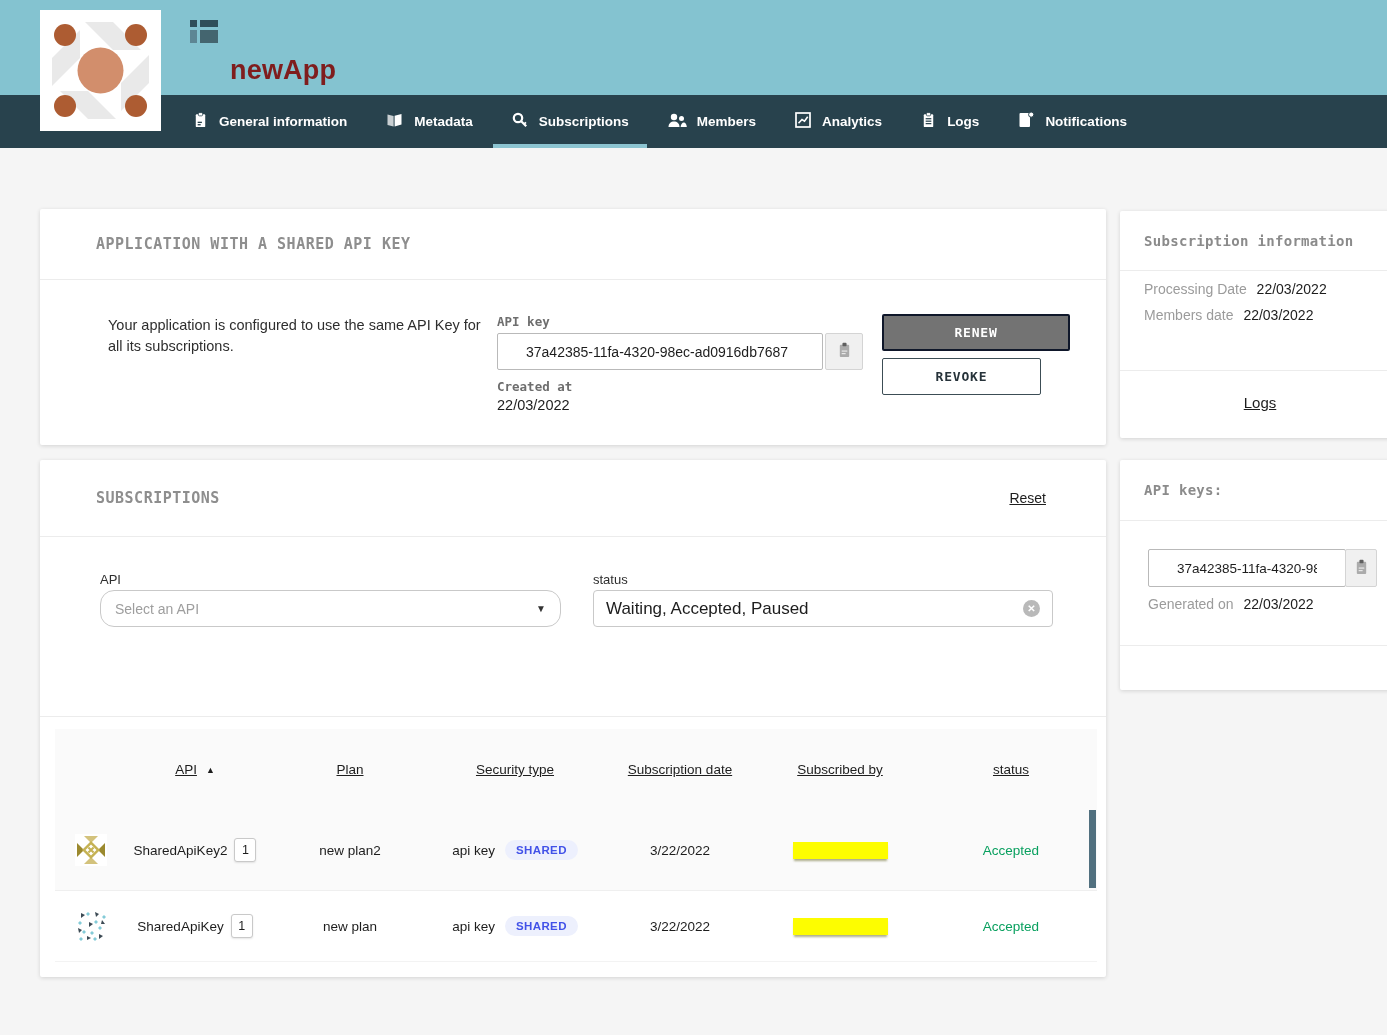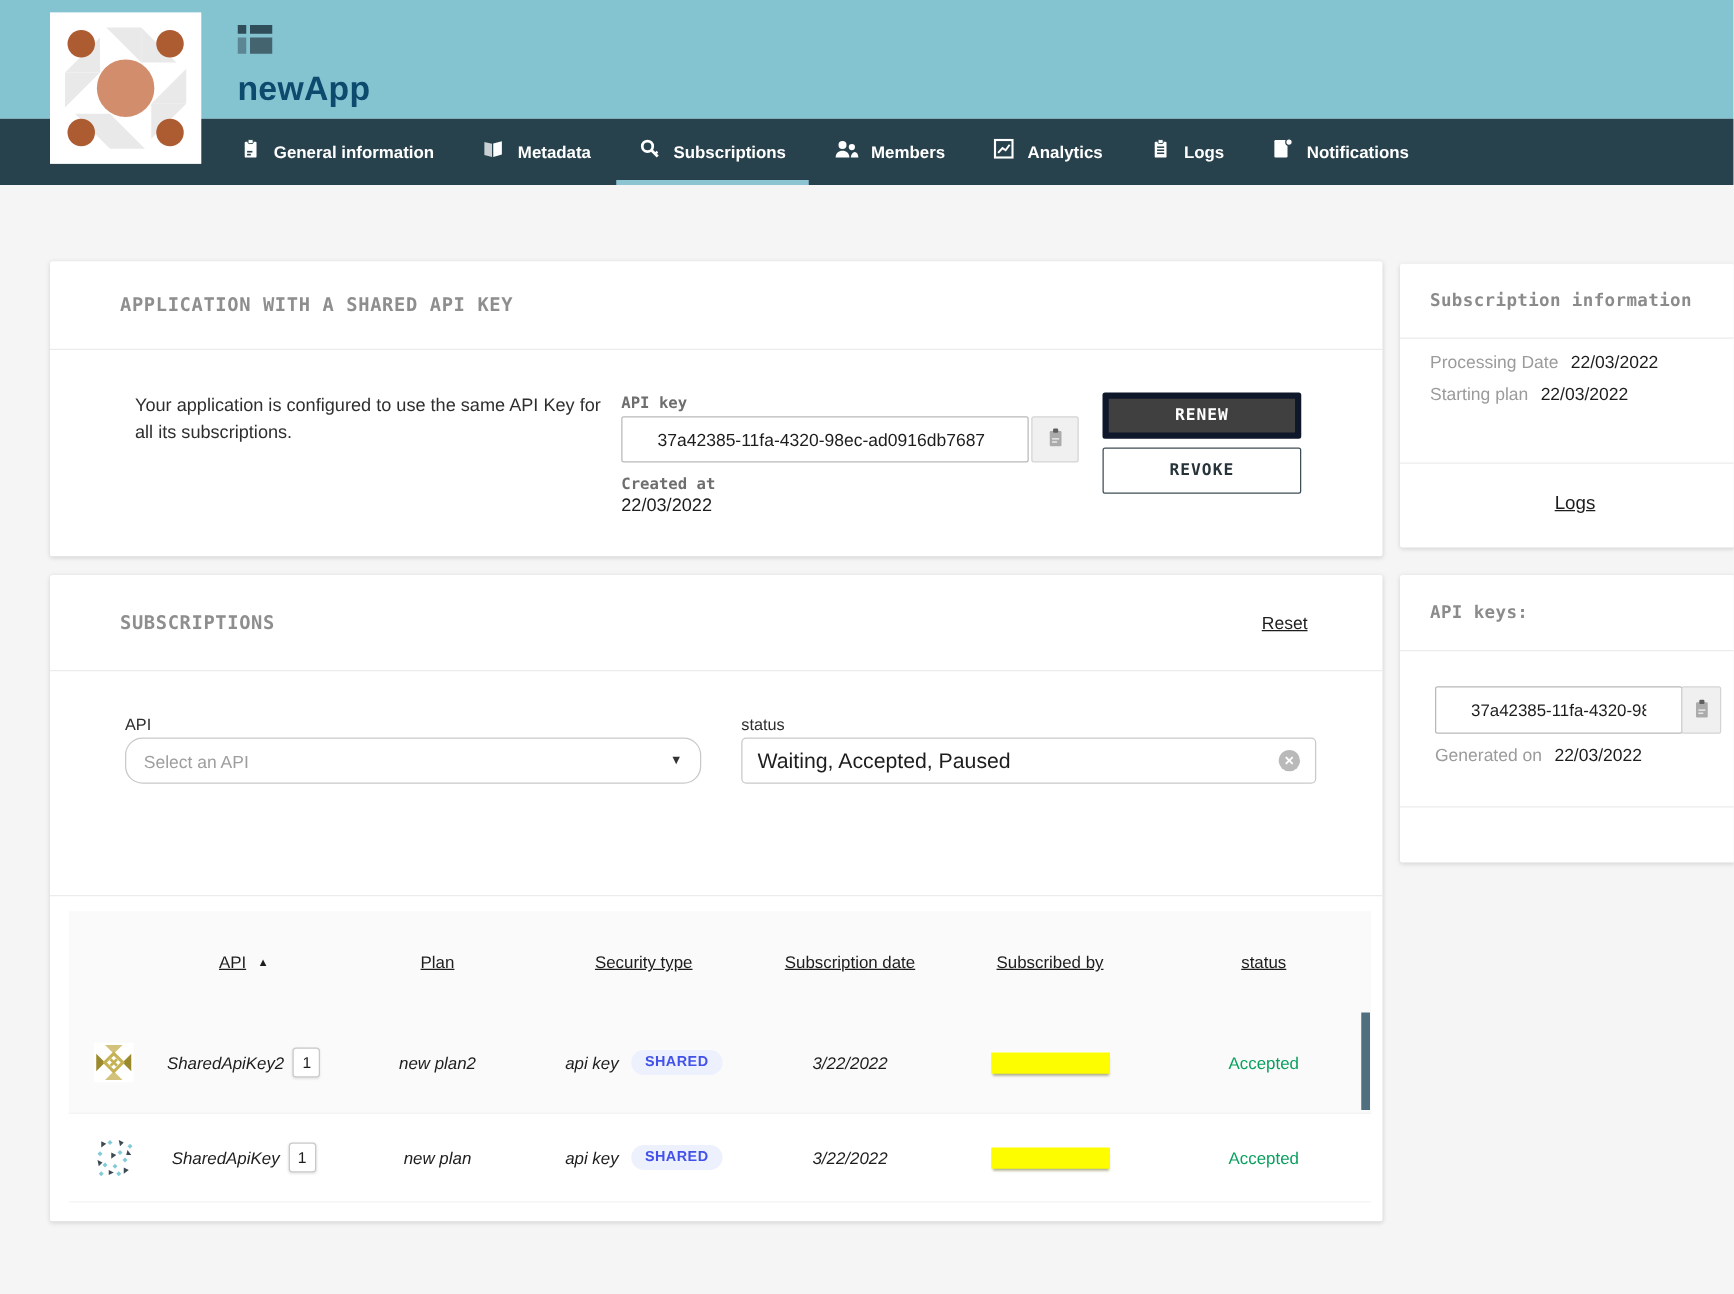--- a/index.html
+++ b/index.html
@@ -6,21 +6,21 @@
   html,body { width:1387px; height:1035px; }
   body { font-family:"Liberation Sans", sans-serif; background:#f5f5f5; overflow:hidden; }
   .stage { position:relative; width:1387px; height:1035px; overflow:hidden; background:#f5f5f5; }
 
   
   .topbar { position:absolute; top:0; left:0; width:100%; height:95px; background:#84c3d0; }
   .navbar { position:absolute; top:95px; left:0; width:100%; height:53px; background:#28424d;text-align:right; }
   .logo { position:absolute; left:40px; top:10px; width:121px; height:121px; background:#fff; z-index:6; }
   .title-block { position:absolute; left:190px; top:20px; z-index:5; }
   .app-type-icon { display:block; margin-bottom:5px; }
-  .page-title { font-size:27px; font-weight:bold; color:#0c4a6e; letter-spacing:0.2px; }
+  .page-title { font-size:27px; font-weight:bold; color:#7f1d1d; letter-spacing:0.2px;margin-left:40px; }
 
   .tabs { display:flex; align-items:center; gap:38px; height:100%; padding-left:192px; }
   .tab { position:relative; display:flex; align-items:center; gap:10px; height:100%; color:#fff; cursor:pointer; }
   .tab-label { font-size:13.5px; font-weight:600; }
   .tab.active::after { content:""; position:absolute; left:-18px; right:-18px; bottom:0; height:4px; background:#8cc4d1; }
 
   
   .card { position:absolute; background:#fff; border-radius:2px; box-shadow:0 1px 4px rgba(0,0,0,0.14); }
   .card-head { display:flex; align-items:center; padding:0 60px 0 56px; border-bottom:1px solid #ececec; }
   .mono-title { font-family:"DejaVu Sans Mono", monospace; font-weight:bold; font-size:15px; color:#8e8e8e; letter-spacing:0.5px; }
@@ -32,21 +32,21 @@
   .desc { position:absolute; left:68px; top:106px; width:380px; font-size:14.5px; color:#2e2e2e; line-height:1.45; }
   .field-label { font-family:"DejaVu Sans Mono", monospace; font-weight:bold; font-size:12.5px; color:#6e6e6e; }
   .apikey-label { position:absolute; left:457px; top:105px; }
   .apikey-group { position:absolute; left:457px; top:124px; display:flex; align-items:stretch; }
   .text-input { height:37px; border:1px solid #b9b9b9; border-radius:2px; padding:0 28px; font-size:14px; color:#1d1d1d; font-family:"Liberation Sans", sans-serif; background:#fff; }
   .apikey-input { width:326px; }
   .copy-btn { width:38px; height:37px; margin-left:2px; background:#f0f0f0; border:1px solid #d4d4d4; border-radius:2px; display:flex; align-items:center; justify-content:center; cursor:pointer; }
   .created-label { position:absolute; left:457px; top:170px; }
   .created-value { position:absolute; left:457px; top:188px; font-size:14.5px; color:#1d1d1d; }
   .btn { font-family:"DejaVu Sans Mono", monospace; font-weight:bold; font-size:13px; letter-spacing:0.8px; border-radius:2px; cursor:pointer; display:flex; align-items:center; justify-content:center; }
-  .btn-renew { position:absolute; left:842px; top:105px; width:159px; height:37px; background:#404040; color:#fff; border:5px solid #0f172a; }
+  .btn-renew { position:absolute; left:842px; top:105px; width:188px; height:37px; background:#737373; color:#fff; border:2px solid #0f172a; }
   .btn-revoke { position:absolute; left:842px; top:149px; width:159px; height:37px; background:#fff; color:#27333a; border:1px solid #3c4d55; }
 
   
   #card-subs { left:40px; top:460px; width:1066px; height:517px; }
   #card-subs .card-head { height:77px; }
   .reset-link { margin-left:auto; }
   .filter-label { font-size:13px; color:#2e2e2e; }
   .f-api-label { position:absolute; left:60px; top:112px; }
   .f-status-label { position:absolute; left:553px; top:112px; }
   .select-box { position:absolute; left:60px; top:130px; width:461px; height:37px; border:1px solid #c9c9c9; border-radius:14px; background:#fff; display:flex; align-items:center; padding:0 14px; cursor:pointer; }
@@ -64,21 +64,21 @@
   .trow { display:flex; align-items:center; }
   .thead { height:81px; }
   .body-row { height:80px; }
   .row2 { height:72px; background:#fff; border-top:1px solid #efefef; border-bottom:1px solid #f3f3f3;text-align:right; }
   .c-av { width:60px; display:flex; justify-content:flex-start; padding-left:20px; }
   .c-api { width:160px; } .c-plan { width:150px; } .c-sec { width:180px; }
   .c-date { width:150px; } .c-sub { width:170px; } .c-status { flex:1; }
   .c-api,.c-plan,.c-sec,.c-date,.c-sub,.c-status { display:flex; align-items:center; justify-content:center; }
   .th-label { font-size:13.5px; color:#1d1d1d; text-decoration:underline; cursor:pointer; }
   .sort-arrow { font-size:9px; color:#1d1d1d; margin-left:9px; }
-  .cell-text { font-size:13.5px; color:#1d1d1d;font-style:italic; }
+  .cell-text { font-size:13.5px; color:#1d1d1d; }
   .count-box { margin-left:7px; min-width:22px; height:24px; padding:0 5px; border:1px solid #c9c9c9; border-radius:3px; background:#fff; box-shadow:0 1px 2px rgba(0,0,0,0.10); display:flex; align-items:center; justify-content:center; font-size:12.5px; color:#1d1d1d; }
   .shared-badge { margin-left:10px; background:#edf0fd; color:#4252e8; font-size:11.5px; font-weight:bold; letter-spacing:0.4px; padding:4px 11px; border-radius:11px; }
   .redacted { width:95px; height:17px; background:#fdfd00; box-shadow:0 3px 2px -1px rgba(80,80,0,0.45); }
   .status-accepted { font-size:13.5px; color:#09a05f; font-weight:500; }
   .vthumb { position:absolute; right:1px; top:81px; width:7px; height:78px; background:#51707f; }
   .avatar { width:32px; height:32px; }
 
   
   #card-subinfo { left:1120px; top:211px; width:280px; height:227px; }
   #card-apikeys { left:1120px; top:460px; width:280px; height:230px; }
@@ -384,21 +384,21 @@
 
   <aside class="card" id="card-subinfo">
     <div class="side-head">
       <span class="side-title">Subscription information</span>
     </div>
     <div class="side-row">
       <span class="side-label">Processing Date</span>
       <span class="side-value">22/03/2022</span>
     </div>
     <div class="side-row">
-      <span class="side-label">Starting plan</span>
+      <span class="side-label">Members date</span>
       <span class="side-value">22/03/2022</span>
     </div>
     <div class="side-div" style="top:159px;"></div>
     <div class="close-wrap">
       <a class="link" style="font-size:15px;">Logs</a>
     </div>
   </aside>
 
   <aside class="card" id="card-apikeys">
     <div class="side-head" style="height:61px;">

